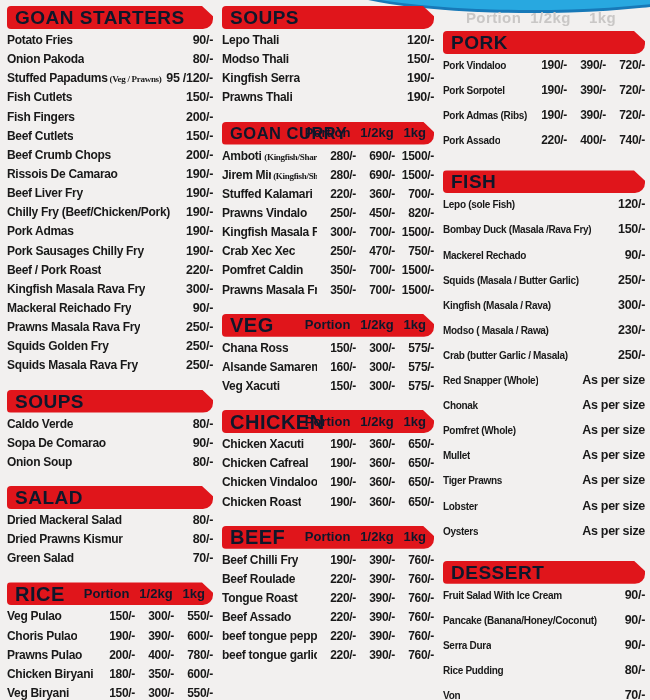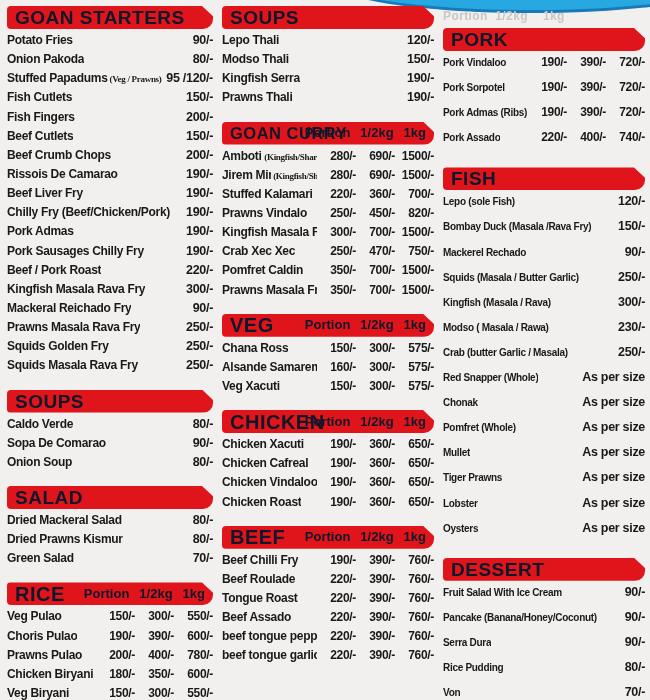--- a/index.html
+++ b/index.html
@@ -13,21 +13,21 @@
   .arc{position:absolute;border-radius:50%;}
   .arc.dark{left:331px;top:-49px;width:400px;height:62px;background:#1779b8;}
   .arc.light{left:327px;top:-52px;width:408px;height:62px;background:#28a8e0;}
   .cols{position:relative;display:flex;gap:9px;padding:6px 5px 0 7px;height:694px;box-sizing:border-box;}
   .col{display:flex;flex-direction:column;box-sizing:border-box;min-width:0;}
   .col.c0{width:206px;}
   .col.c1{width:212px;}
   .col.c2{flex:1;padding-top:2px;}
   .compact{--rh:19.15px;}
   .roomy{--rh:25.1px;}
-  .top-note{font-size:12px;color:#c9c7c6;text-align:left;padding:1px 6px 0 0;letter-spacing:.4px;margin-bottom:5px;white-space:pre;}
+  .top-note{font-size:15px;color:#c9c7c6;text-align:center;padding:1px 6px 0 0;letter-spacing:.4px;margin-bottom:5px;white-space:pre;}
   .sec{margin-bottom:12px;}
   .sec-head{
     background:#e0151b;color:#0f172a;display:flex;align-items:center;
     height:23px;padding:0 8px;box-sizing:border-box;
     border-radius:4px 10px 10px 4px;
     clip-path:polygon(0 0,calc(100% - 11px) 0,100% 45%,100% 100%,0 100%);
   }
   .sec-title{font-size:19px;letter-spacing:.5px;line-height:1;white-space:nowrap;flex:1 1 auto;min-width:0;}
   .sec-head.with-ph .sec-title{font-size:16.5px;}
   .sec-head.with-ph.short .sec-title{font-size:20px;}

